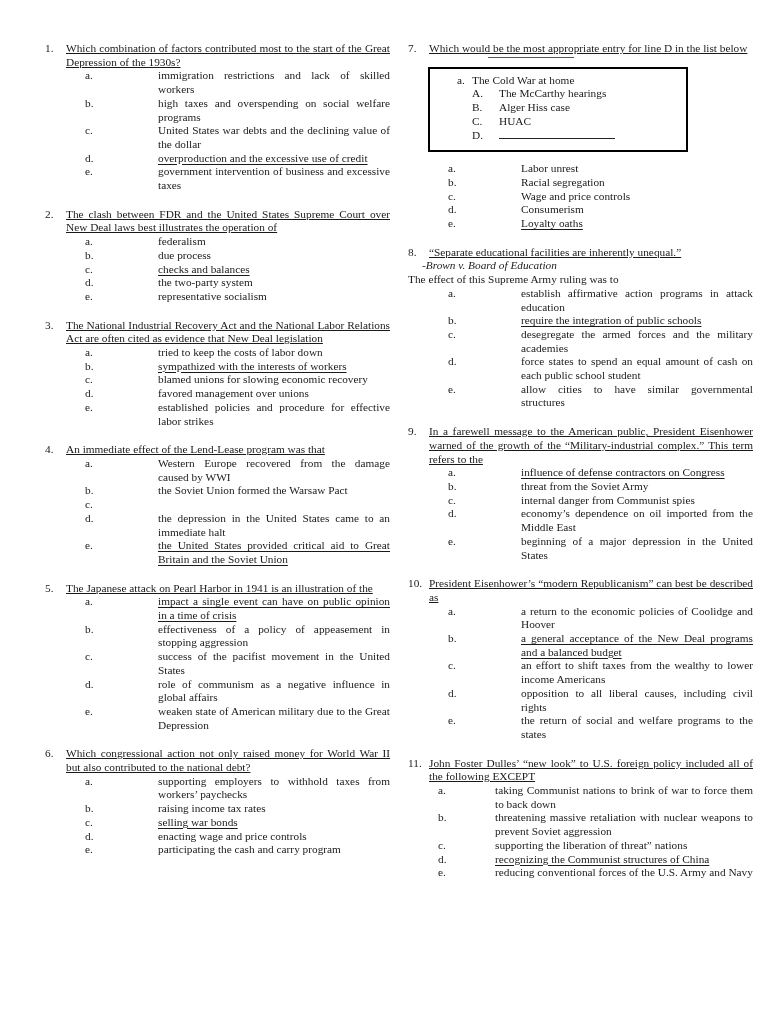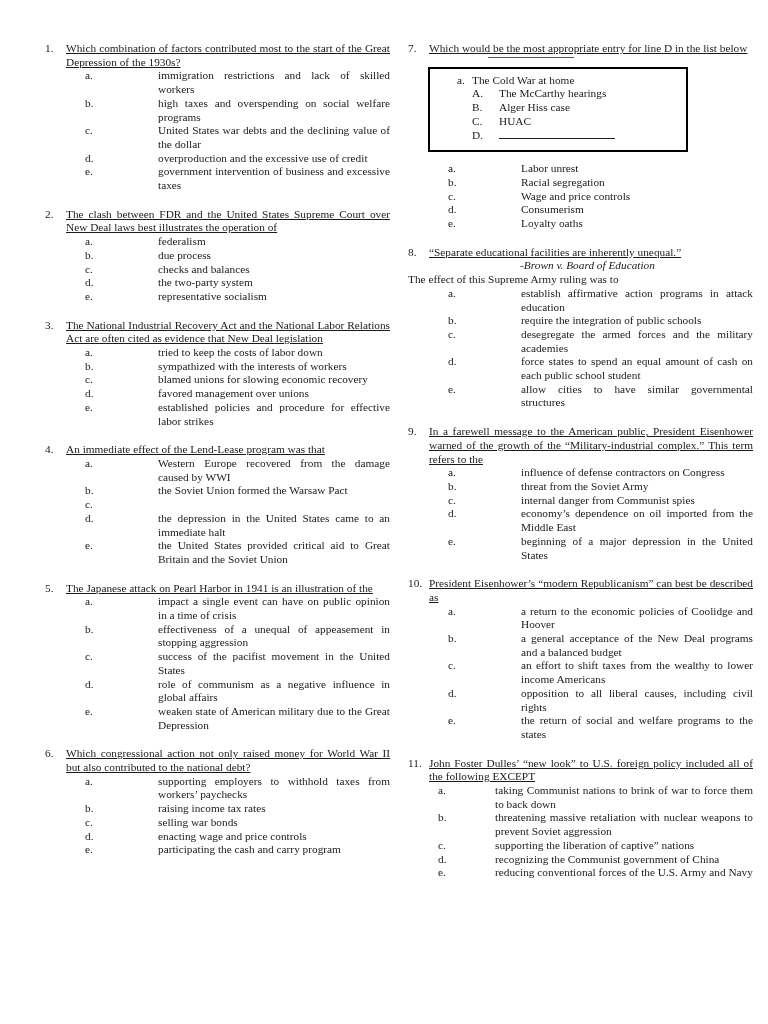--- a/index.html
+++ b/index.html
@@ -20,27 +20,27 @@
     display:flex;
     gap:18px;
     background:var(--page-bg);
   }
   .col{width:345px;flex:none;}
   .question{margin-bottom:15px;}
   .qrow{display:flex;}
   .qnum{width:21px;flex:none;}
   .qstem{flex:1;text-align:justify;text-decoration:underline;}
   .stem2{text-align:justify;}
-  .attribution{text-align:center;font-style:italic;padding-left:14px;}
+  .attribution{font-style:italic;padding-left:14px;}
   .opt{display:flex;padding-left:40px;}
   .opt .oletter{width:33px;flex:none;}
   .opt.tight{padding-left:30px;}
   .opt.tight .oletter{width:17px;}
   .otext{flex:1;text-align:justify;margin-left:40px;}
-  .answer{text-underline-offset:1.5px;}
+  .answer{text-decoration:underline;text-underline-offset:1.5px;}
   .qbox{
     border:2px solid #000;
     width:260px;
     margin:9px 0 10px 20px;
     padding:5px 8px 8px 27px;
   }
   .box-lead{display:flex;}
   .box-lead .oletter{width:15px;flex:none;}
   .box-item{display:flex;padding-left:15px;}
   .box-item .oletter{width:27px;flex:none;}
@@ -168,21 +168,21 @@
         <div class="qrow">
           <span class="qnum">5.</span>
           <div class="qstem">The Japanese attack on Pearl Harbor in 1941 is an illustration of the</div>
         </div>
         <div class="opt">
           <span class="oletter">a.</span>
           <div class="otext answer">impact a single event can have on public opinion in a time of crisis</div>
         </div>
         <div class="opt">
           <span class="oletter">b.</span>
-          <div class="otext">effectiveness of a unequal of appeasement in stopping aggression</div>
+          <div class="otext">effectiveness of a policy of appeasement in stopping aggression</div>
         </div>
         <div class="opt">
           <span class="oletter">c.</span>
           <div class="otext">success of the pacifist movement in the United States</div>
         </div>
         <div class="opt">
           <span class="oletter">d.</span>
           <div class="otext">role of communism as a negative influence in global affairs</div>
         </div>
         <div class="opt">
@@ -355,25 +355,25 @@
         <div class="opt tight">
           <span class="oletter">a.</span>
           <div class="otext">taking Communist nations to brink of war to force them to back down</div>
         </div>
         <div class="opt tight">
           <span class="oletter">b.</span>
           <div class="otext">threatening massive retaliation with nuclear weapons to prevent Soviet aggression</div>
         </div>
         <div class="opt tight">
           <span class="oletter">c.</span>
-          <div class="otext">supporting the liberation of captive” nations</div>
-        </div>
-        <div class="opt tight">
-          <span class="oletter">d.</span>
-          <div class="otext answer">recognizing the Communist government of China</div>
+          <div class="otext">supporting the liberation of threat” nations</div>
+        </div>
+        <div class="opt tight">
+          <span class="oletter">d.</span>
+          <div class="otext answer">recognizing the Communist structures of China</div>
         </div>
         <div class="opt tight">
           <span class="oletter">e.</span>
           <div class="otext">reducing conventional forces of the U.S. Army and Navy</div>
         </div>
       </div>
     </div>
 </div>
 
 </body></html>

